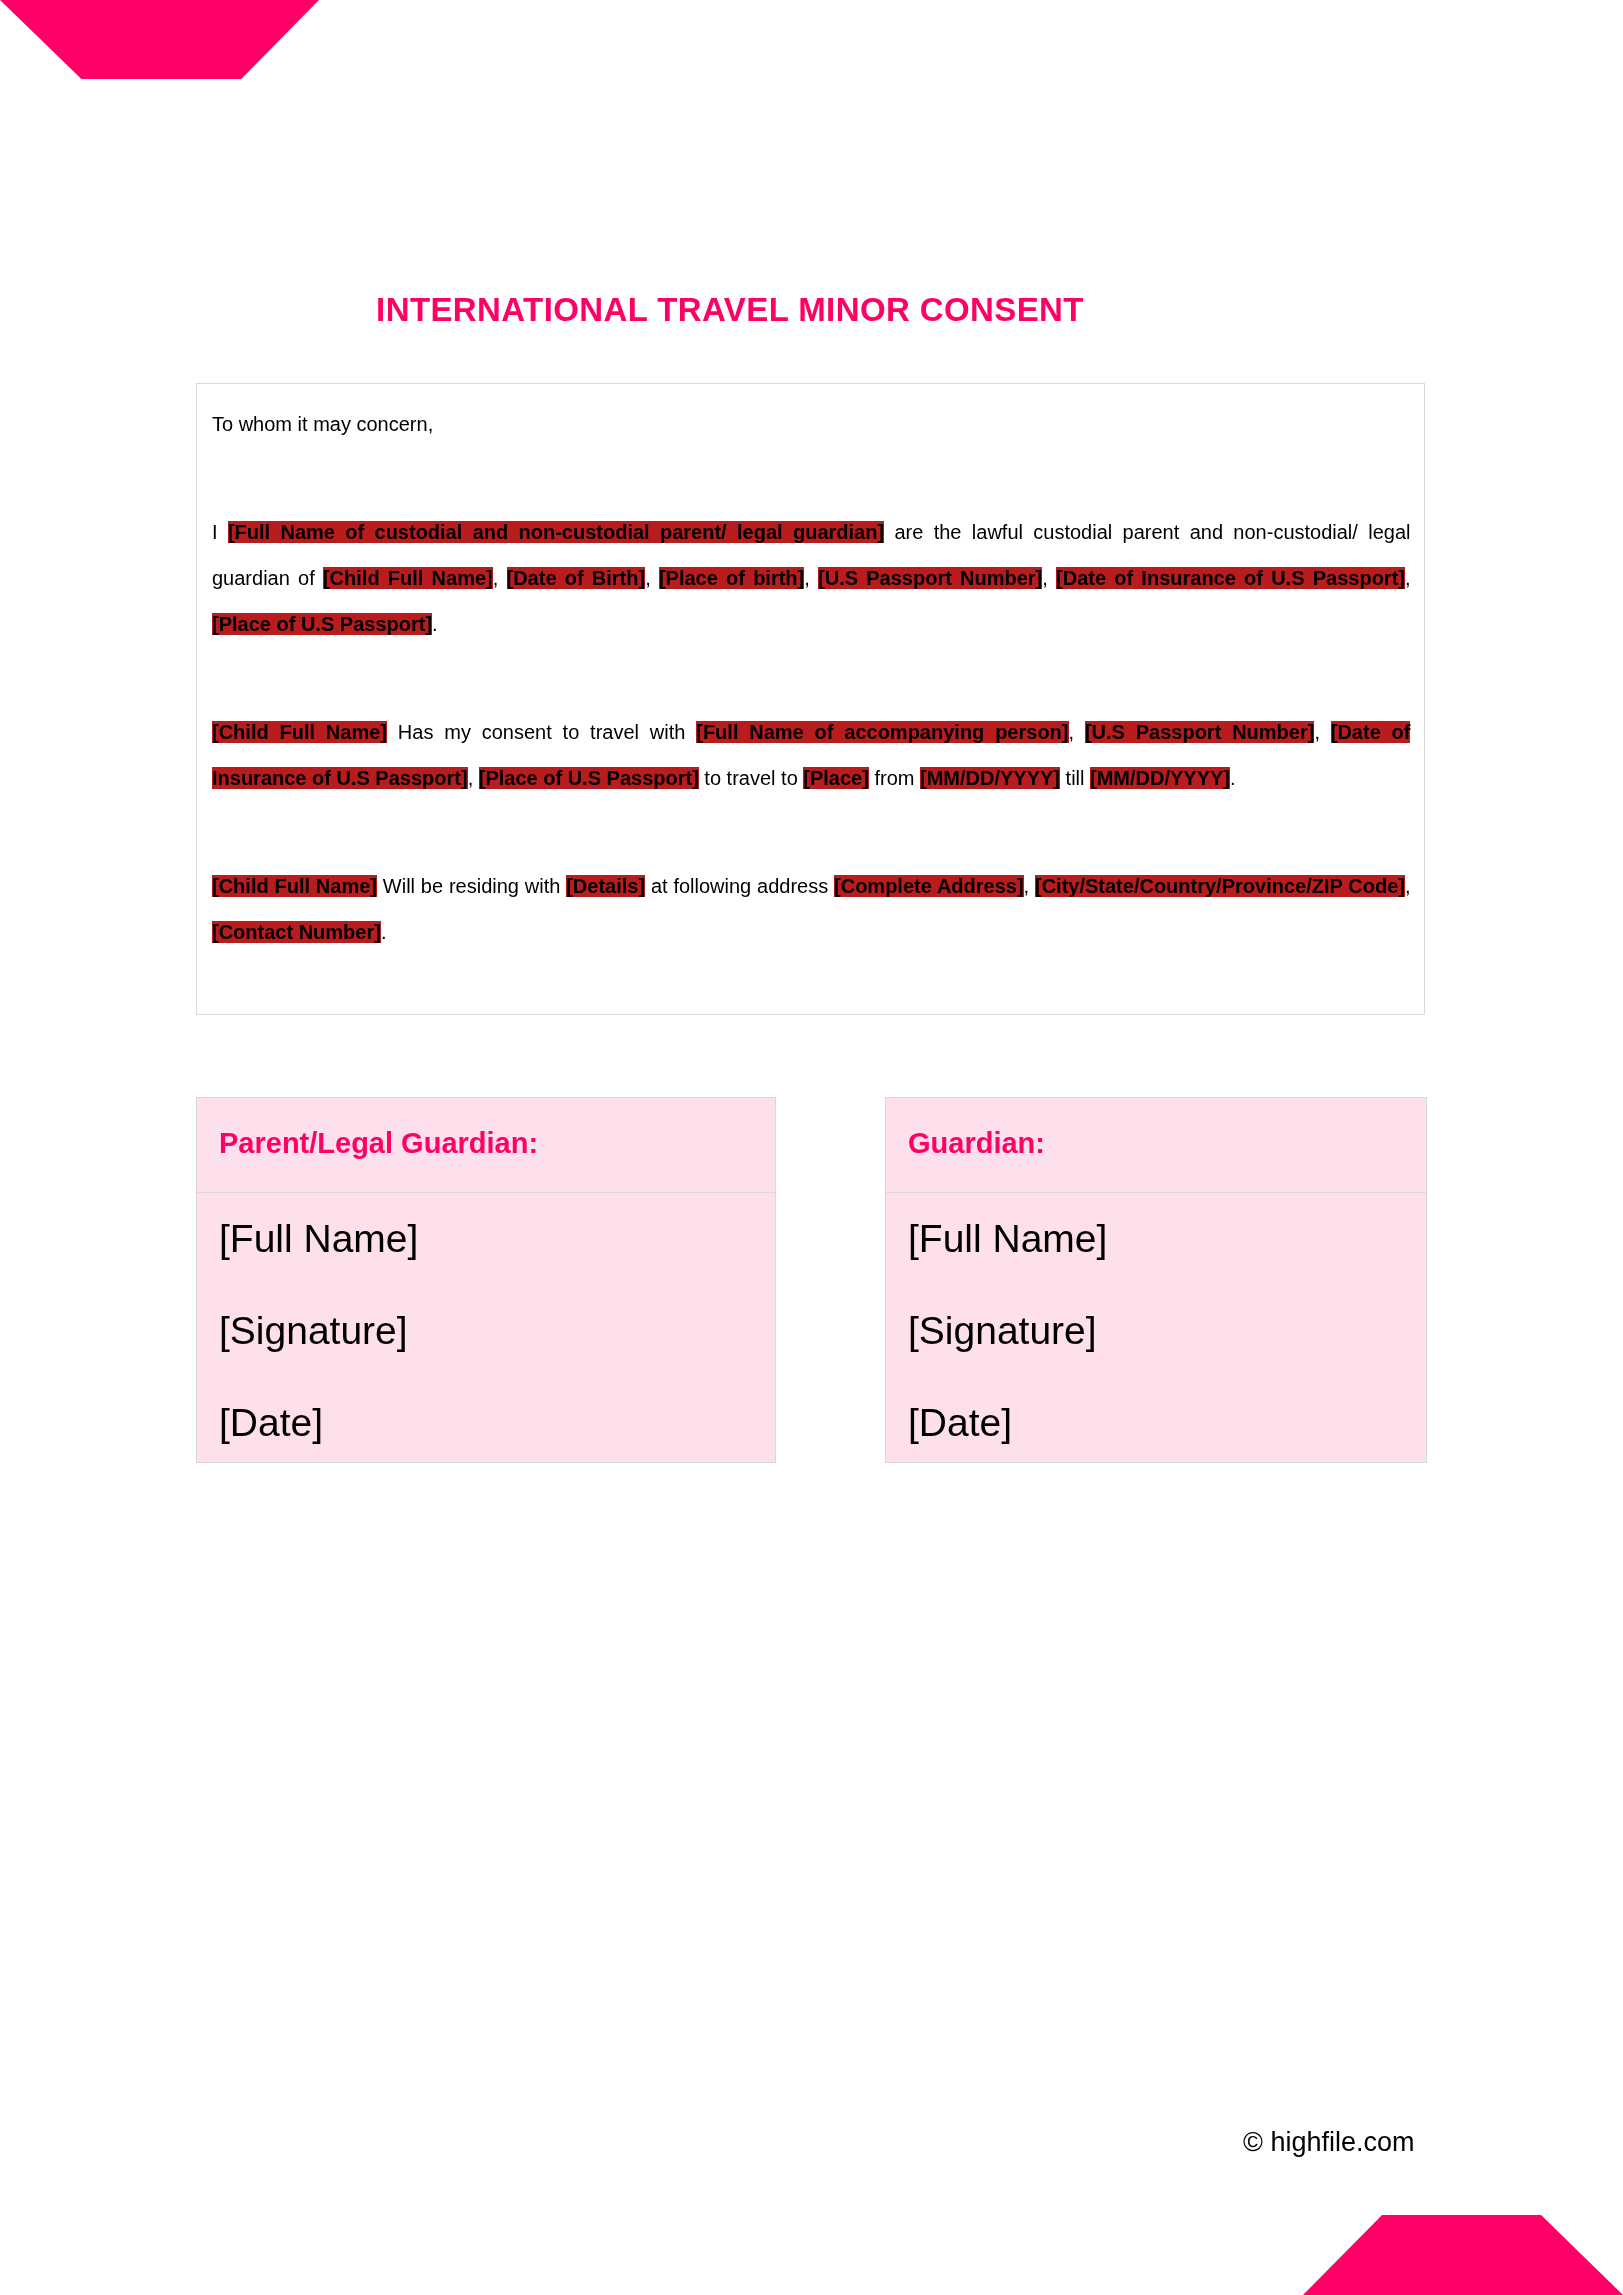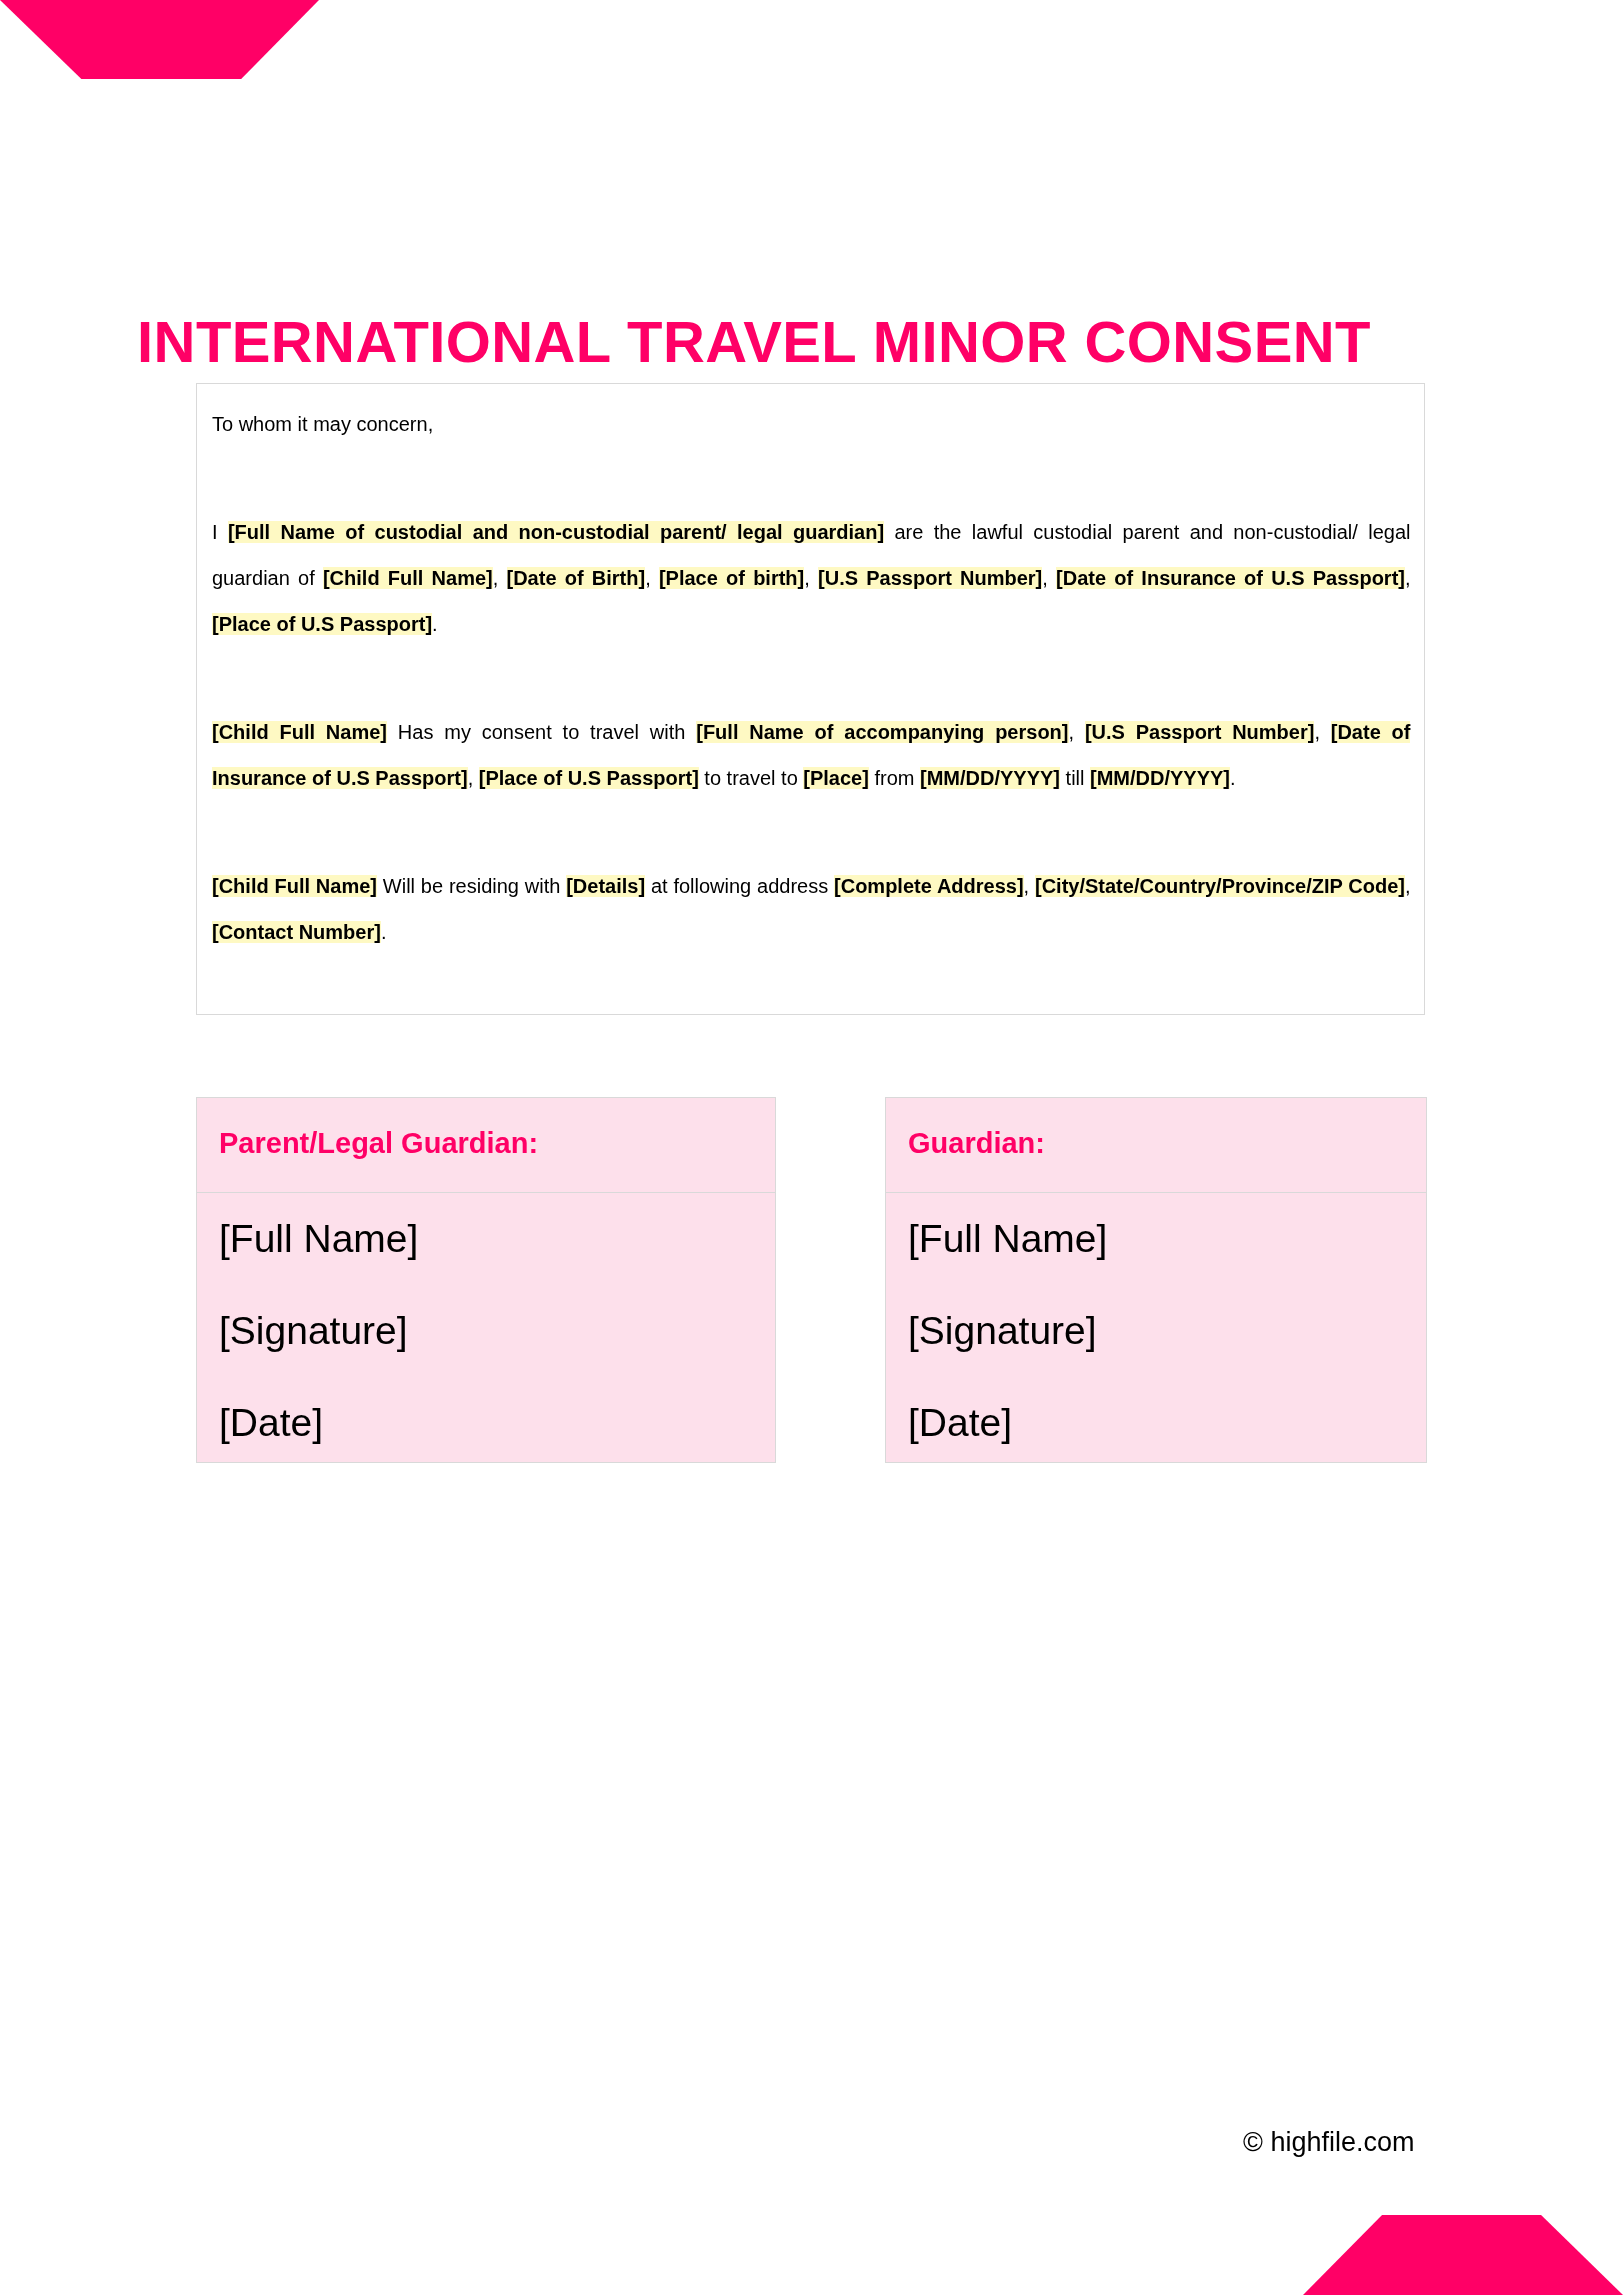--- a/index.html
+++ b/index.html
@@ -12,37 +12,36 @@
       background: #ff0066;
       clip-path: polygon(0 0, 100% 0, 75.6% 100%, 25.5% 100%);
     }
     .corner-bottom {
       position: absolute; left: 1303px; top: 2215px; width: 320px; height: 80px;
       background: #ff0066;
       clip-path: polygon(24.7% 0, 74.4% 0, 100% 100%, 0 100%);
     }
     .title {
       position: absolute; left: 0; top: 269px; width: 1460px; text-align: center;
-      color: #ff0066; font-weight: bold; font-size: 58px; letter-spacing: 0.4px;
+      color: #ff0066; font-weight: bold; font-size: 33px; letter-spacing: 0.4px;
       font-family: "Liberation Sans", sans-serif;
-      padding-left: 24px;
     }
     .letter-box {
       position: absolute; left: 196px; top: 383px; width: 1229px; height: 632px;
       border: 1.7px solid #d9d9d9; box-sizing: border-box;
       padding: 17px 13.5px 0 15px;
     }
     .para {
       font-size: 20px; line-height: 46px; text-align: justify; margin: 0;
     }
     .para.greet { margin-bottom: 62px; }
     .para + .para { margin-top: 0; }
     .gap { height: 62px; }
     .ph {
-      background: #fef9c3; font-weight: bold;
+      background: #b91c1c; font-weight: bold;
     }
     .sign-box {
       position: absolute; top: 1097px; height: 366px; background: #fde0eb;
       border: 1.7px solid #d9d9d9; box-sizing: border-box;
     }
     .sign-left { left: 196px; width: 580px; }
     .sign-right { left: 885px; width: 542px; }
     .sign-head {
       height: 95px; border-bottom: 1.7px solid #d9d9d9; box-sizing: border-box;
       padding: 29px 0 0 22px; color: #ff0066; font-weight: bold; font-size: 29px;

